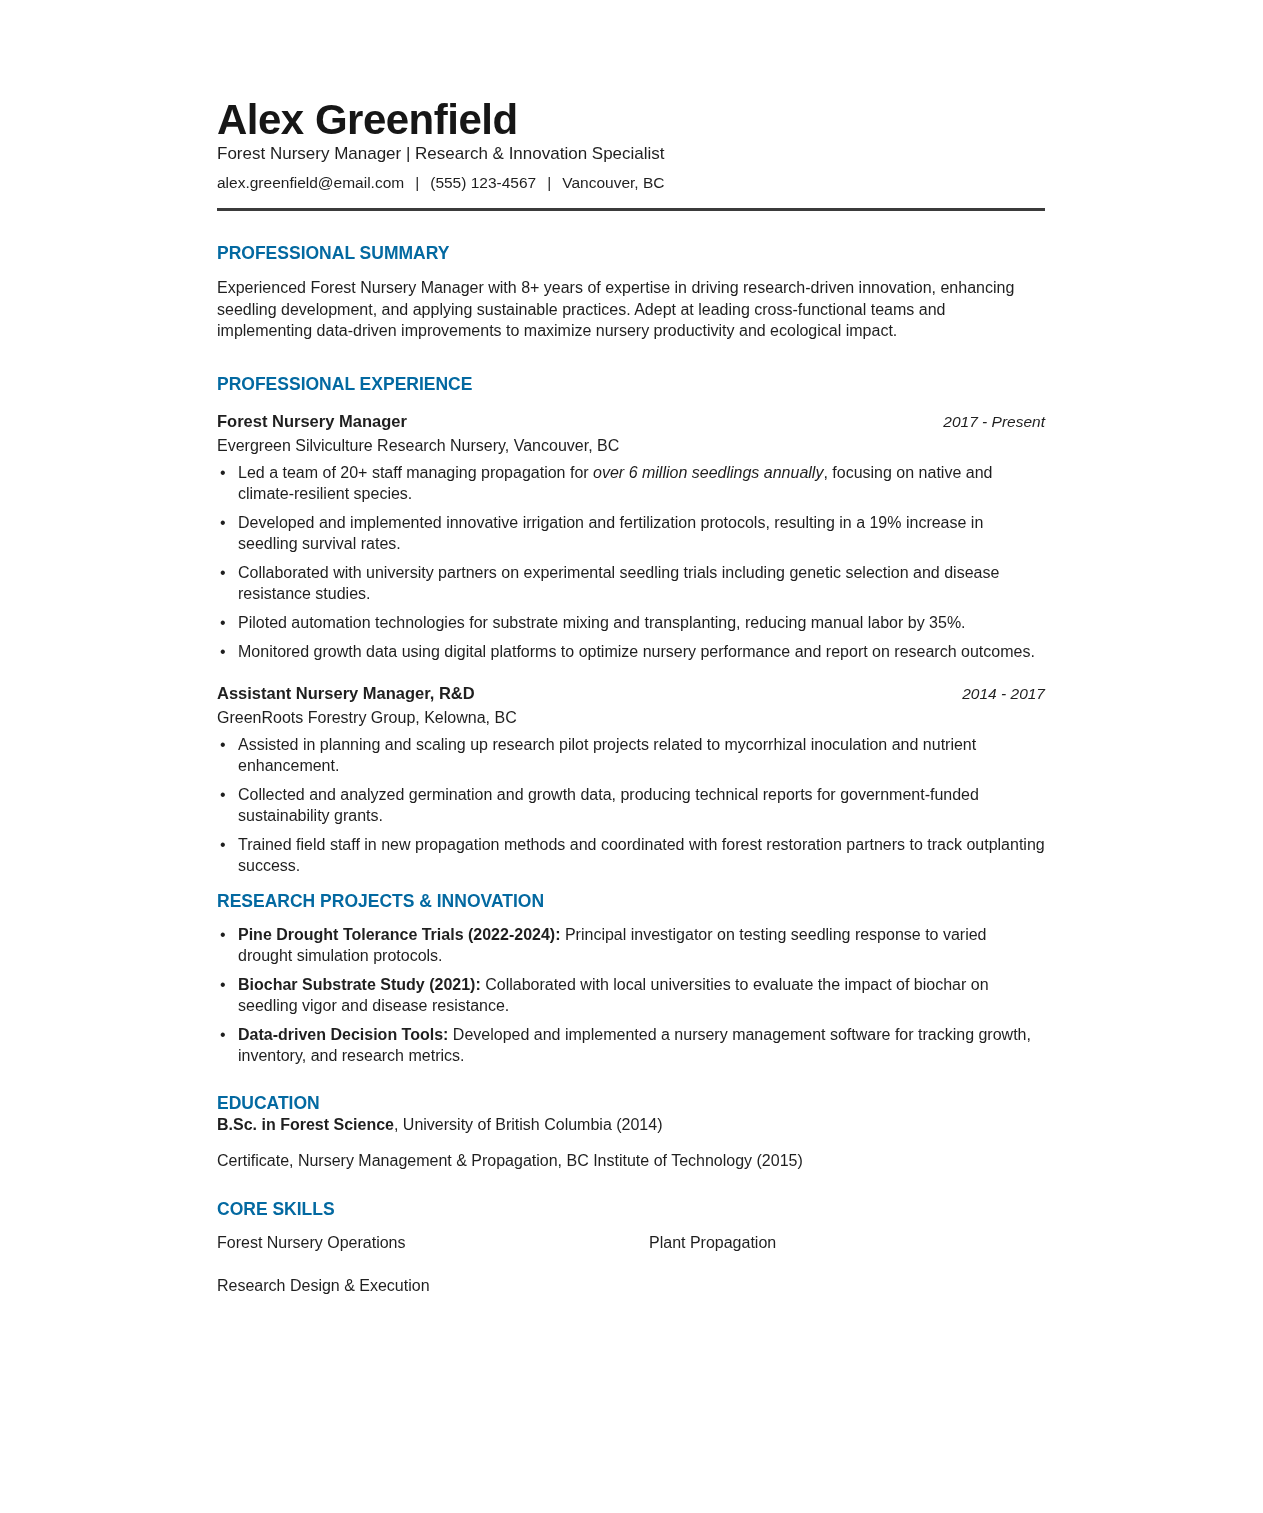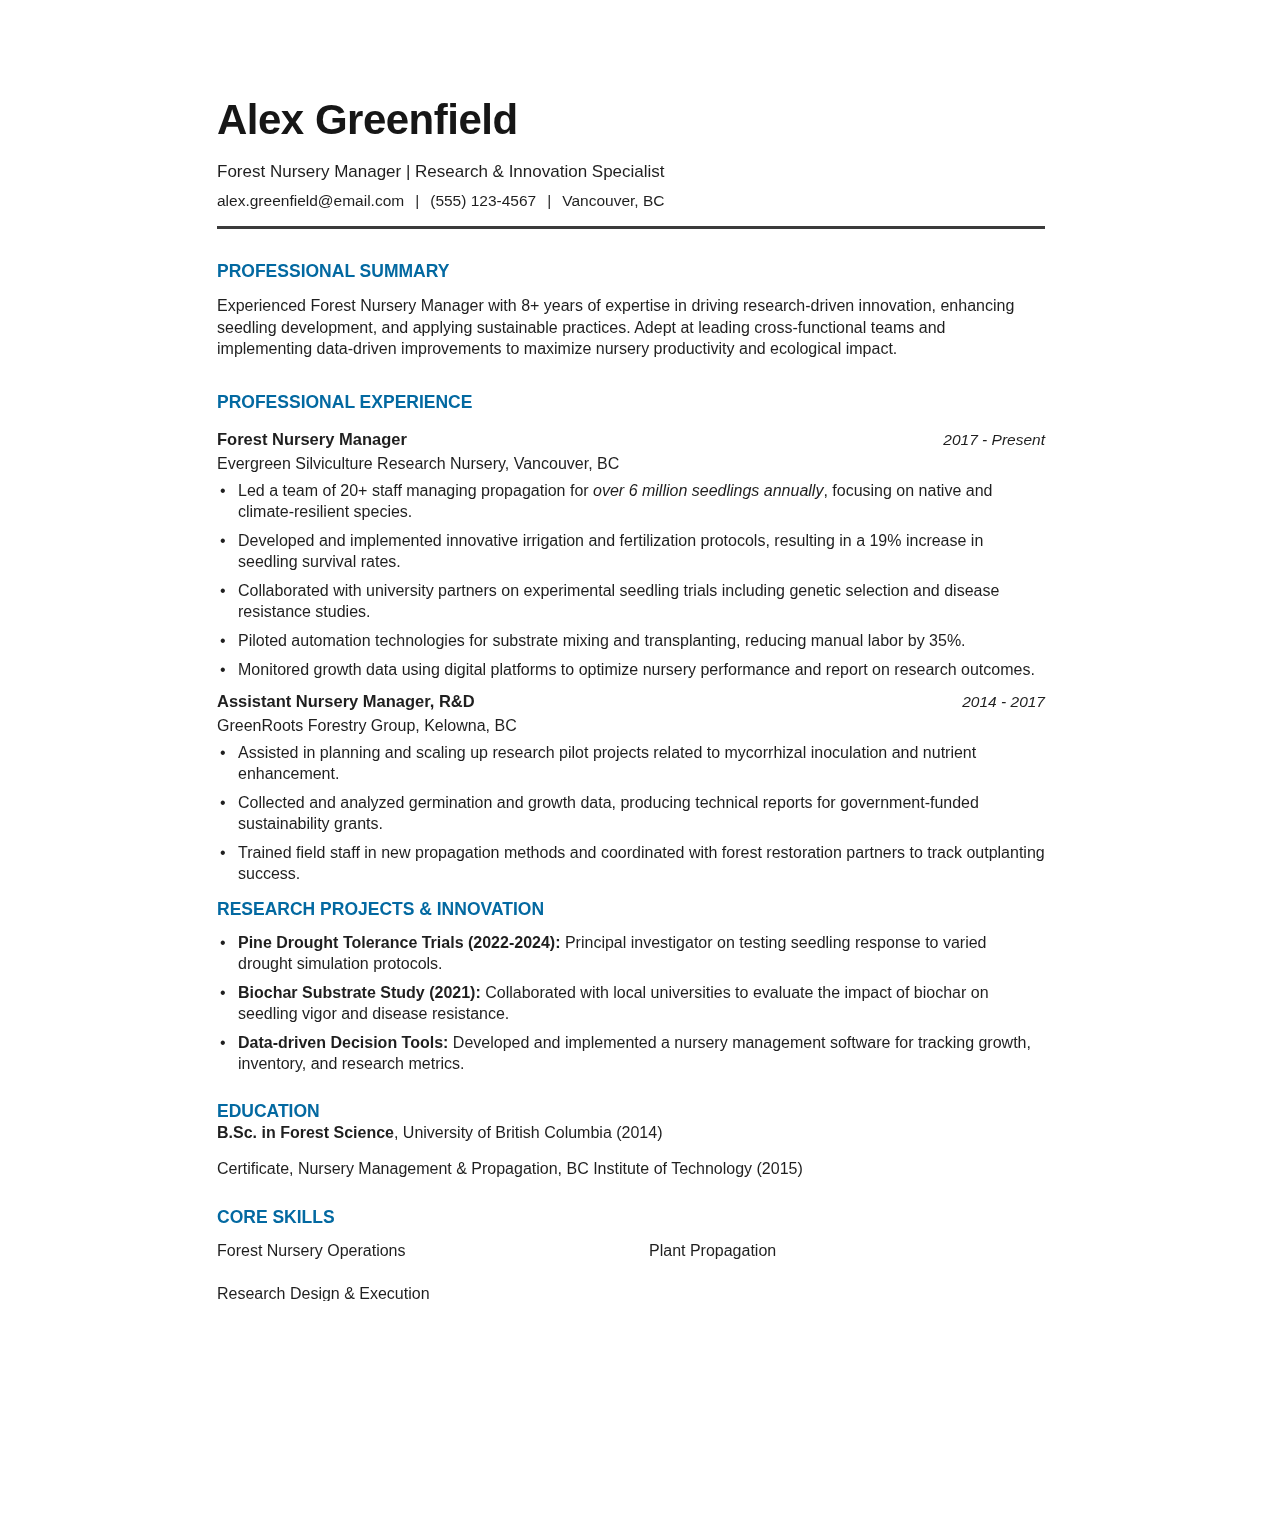--- a/index.html
+++ b/index.html
@@ -31,21 +31,21 @@
   
   .name {
     margin: 0;
     font-size: 42px;
     line-height: 46px;
     font-weight: 700;
     letter-spacing: -0.5px;
     color: #161616;
   }
   .headline {
-    margin-top: 18px;
+    margin-top: 0;
     font-size: 17px;
     line-height: 22px;
   }
   .contact {
     margin-top: 7px;
     font-size: 15.5px;
     line-height: 21px;
   }
   .contact .sep {
     display: inline-block;
@@ -71,21 +71,21 @@
     line-height: 21.5px;
   }
 
   
   .job-header {
     display: flex;
     justify-content: space-between;
     align-items: baseline;
     margin-top: 15px;
   }
-  .job2 .job-header { margin-top: 10px; }
+  .job2 .job-header { margin-top: 20px; }
   .job-title {
     font-weight: 700;
     font-size: 16.5px;
     line-height: 22px;
   }
   .job-dates {
     font-style: italic;
     font-size: 15.5px;
   }
   .company {

